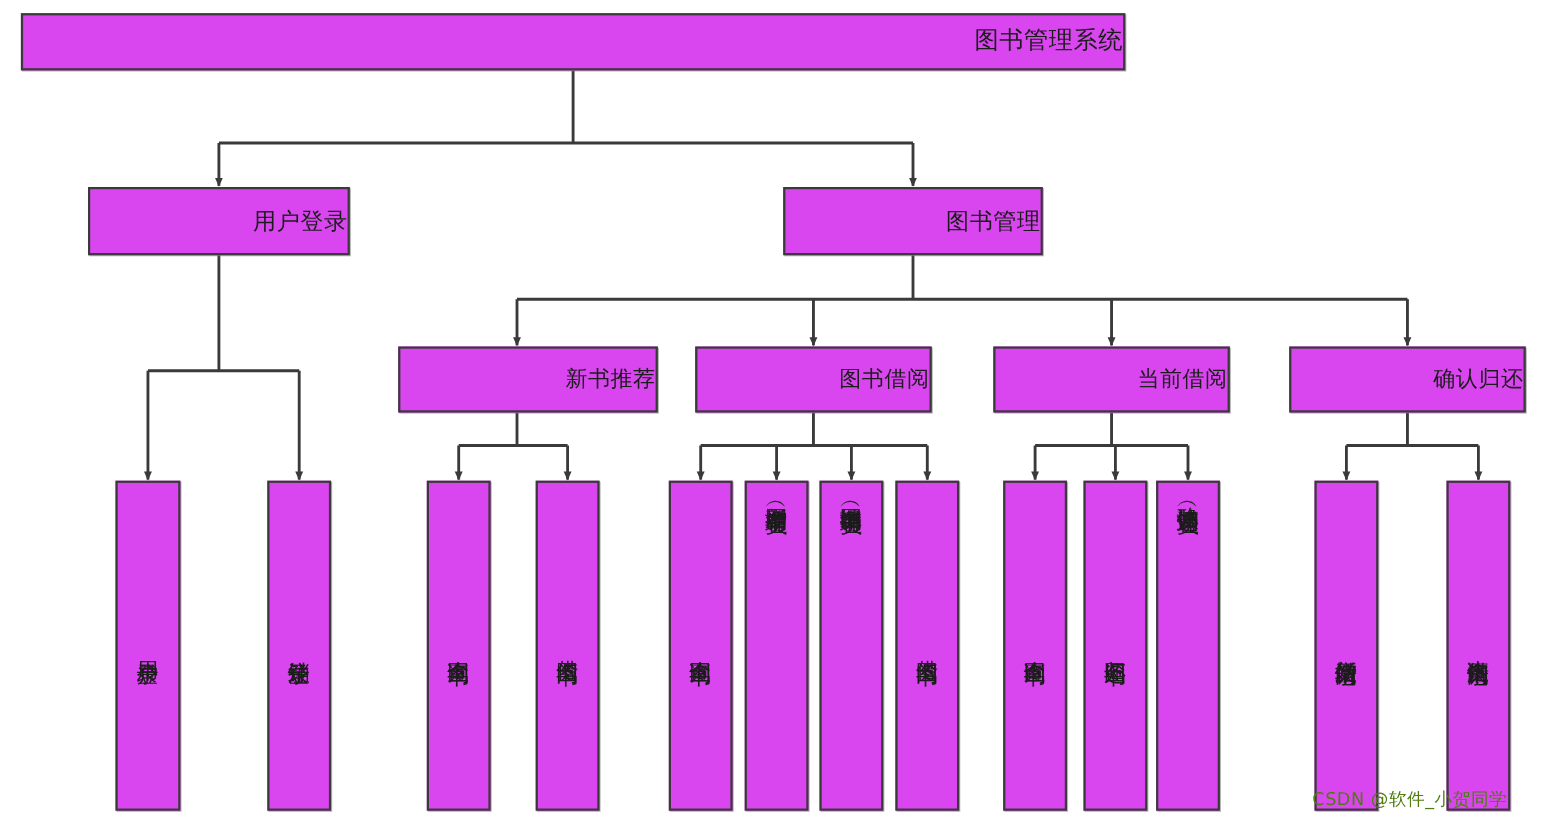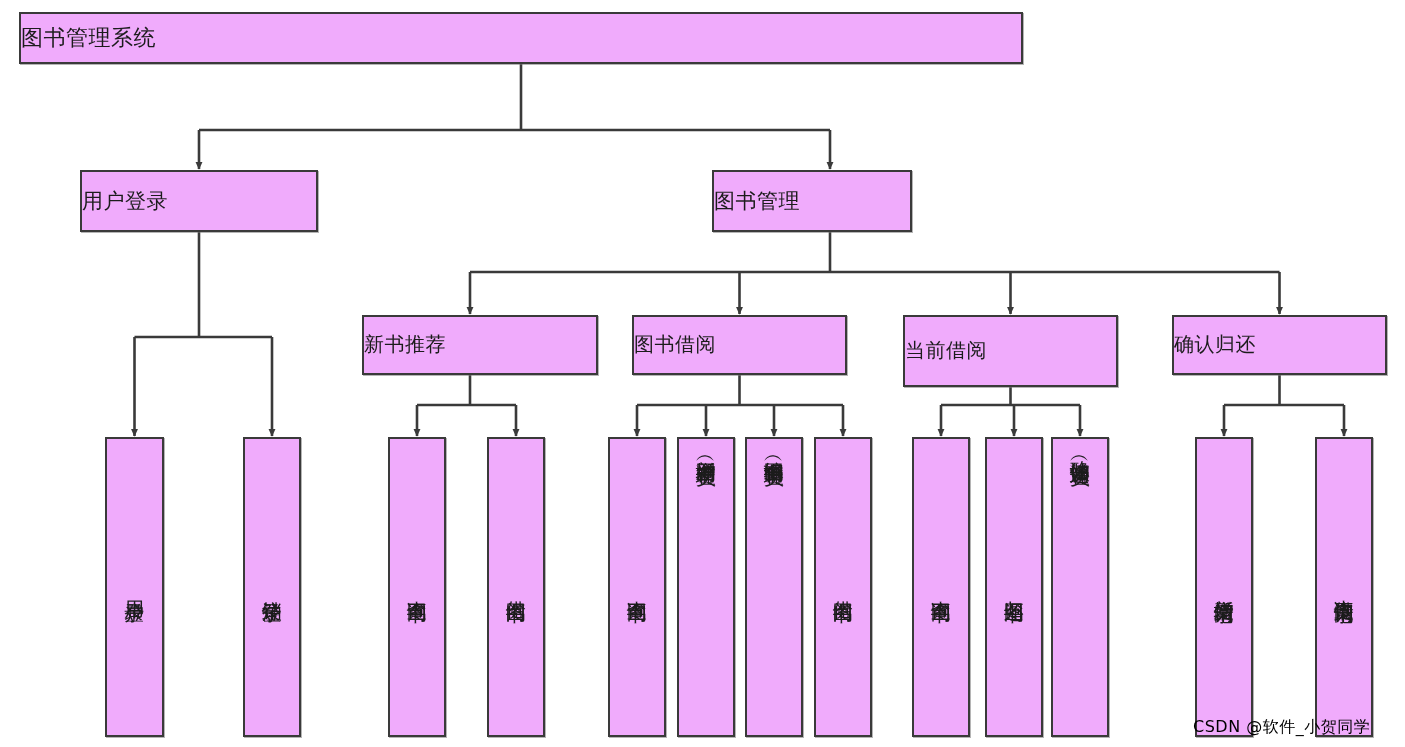--- a/index.html
+++ b/index.html
@@ -21,25 +21,25 @@
   #diagram-svg {
     position: absolute;
     left: 0;
     top: 0;
     width: 1405px;
     height: 747px;
   }
   .node {
     position: absolute;
     box-sizing: border-box;
-    background: #f0abfc;
+    background: #d946ef;
     border: 2px solid #3a3a3a;
     display: flex;
     align-items: center;
-    justify-content: flex-start;
+    justify-content: flex-end;
     box-shadow: 1px 1px 0 rgba(120,120,120,0.55);
   }
   .node-label {
     color: #1c1c1c;
     font-size: 21px;
     line-height: 1.18;
     letter-spacing: 0.5px;
     text-align: center;
     white-space: nowrap;
   }
@@ -124,30 +124,30 @@
       </g>
   </svg>
 
   <div id="node-layer">
       <div class="node node-root" style="left: 19px; top: 12px; width: 1004px; height: 52px;">
         <span class="node-label">图书管理系统</span>
       </div>
       <div class="node node-branch" style="left: 80px; top: 170px; width: 238px; height: 62px;">
         <span class="node-label">用户登录</span>
       </div>
-      <div class="node node-branch" style="left: 712px; top: 170px; width: 200px; height: 62px;">
+      <div class="node node-branch" style="left: 712px; top: 170px; width: 236px; height: 62px;">
         <span class="node-label">图书管理</span>
       </div>
       <div class="node node-mid" style="left: 362px; top: 315px; width: 236px; height: 60px;">
         <span class="node-label">新书推荐</span>
       </div>
       <div class="node node-mid" style="left: 632px; top: 315px; width: 215px; height: 60px;">
         <span class="node-label">图书借阅</span>
       </div>
-      <div class="node node-mid" style="left: 903px; top: 315px; width: 215px; height: 72px;">
+      <div class="node node-mid" style="left: 903px; top: 315px; width: 215px; height: 60px;">
         <span class="node-label">当前借阅</span>
       </div>
       <div class="node node-mid" style="left: 1172px; top: 315px; width: 215px; height: 60px;">
         <span class="node-label">确认归还</span>
       </div>
       <div class="node node-leaf" style="left: 105px; top: 437px; width: 59px; height: 300px;">
         <span class="node-label">用户登录</span>
       </div>
       <div class="node node-leaf" style="left: 243px; top: 437px; width: 58px; height: 300px;">
         <span class="node-label">注销登录</span>
@@ -180,14 +180,14 @@
         <span class="node-label">确认归还（管理员）</span>
       </div>
       <div class="node node-leaf" style="left: 1195px; top: 437px; width: 58px; height: 300px;">
         <span class="node-label">新增借阅记录</span>
       </div>
       <div class="node node-leaf" style="left: 1315px; top: 437px; width: 58px; height: 300px;">
         <span class="node-label">查询借阅记录</span>
       </div>
     </div>
 
-  <div id="watermark" style="left: 1193px; top: 717px; color: #000000;">CSDN @软件_小贺同学</div>
+  <div id="watermark" style="left: 1193px; top: 717px; color: #4d7c0f;">CSDN @软件_小贺同学</div>
 </div>
 
 </body></html>

